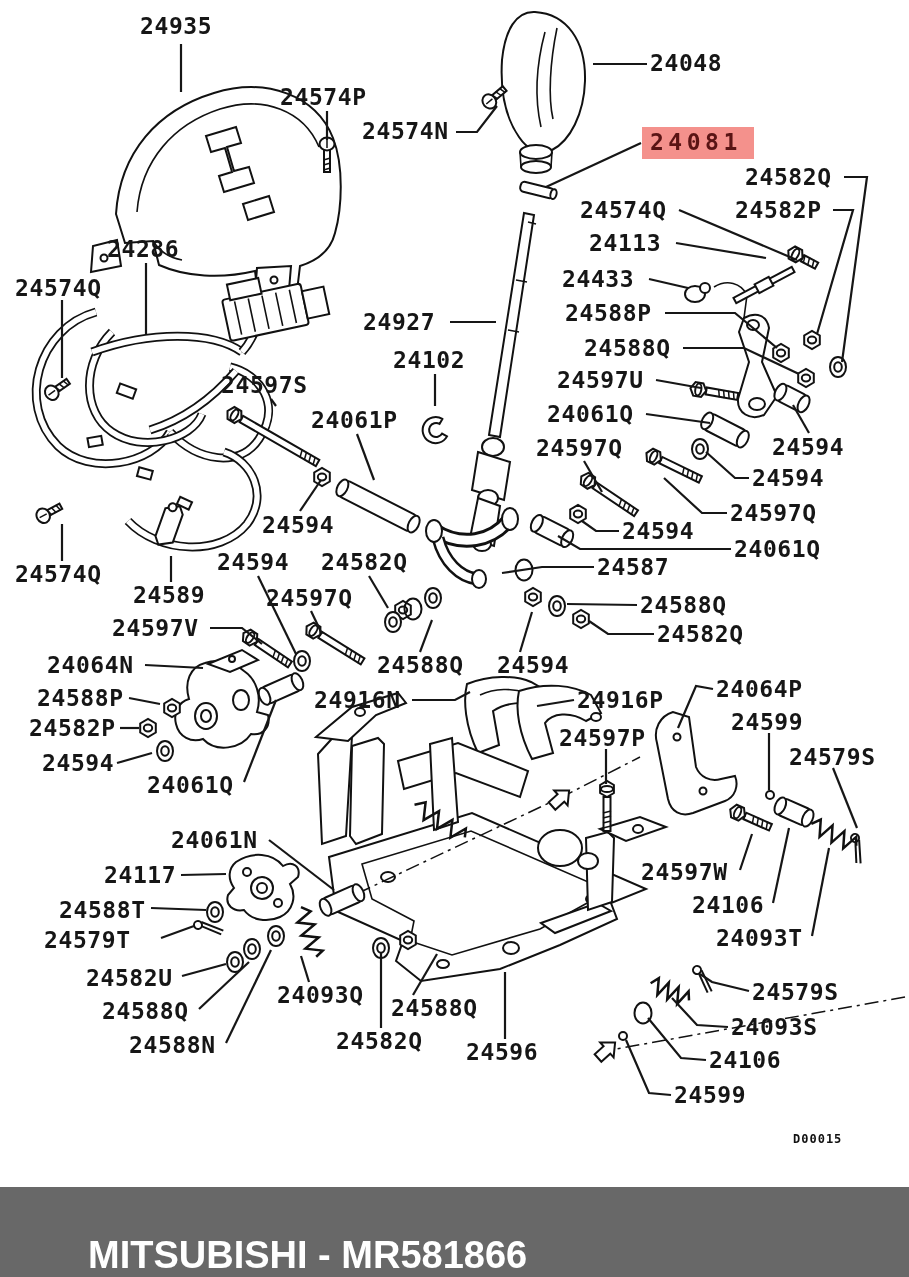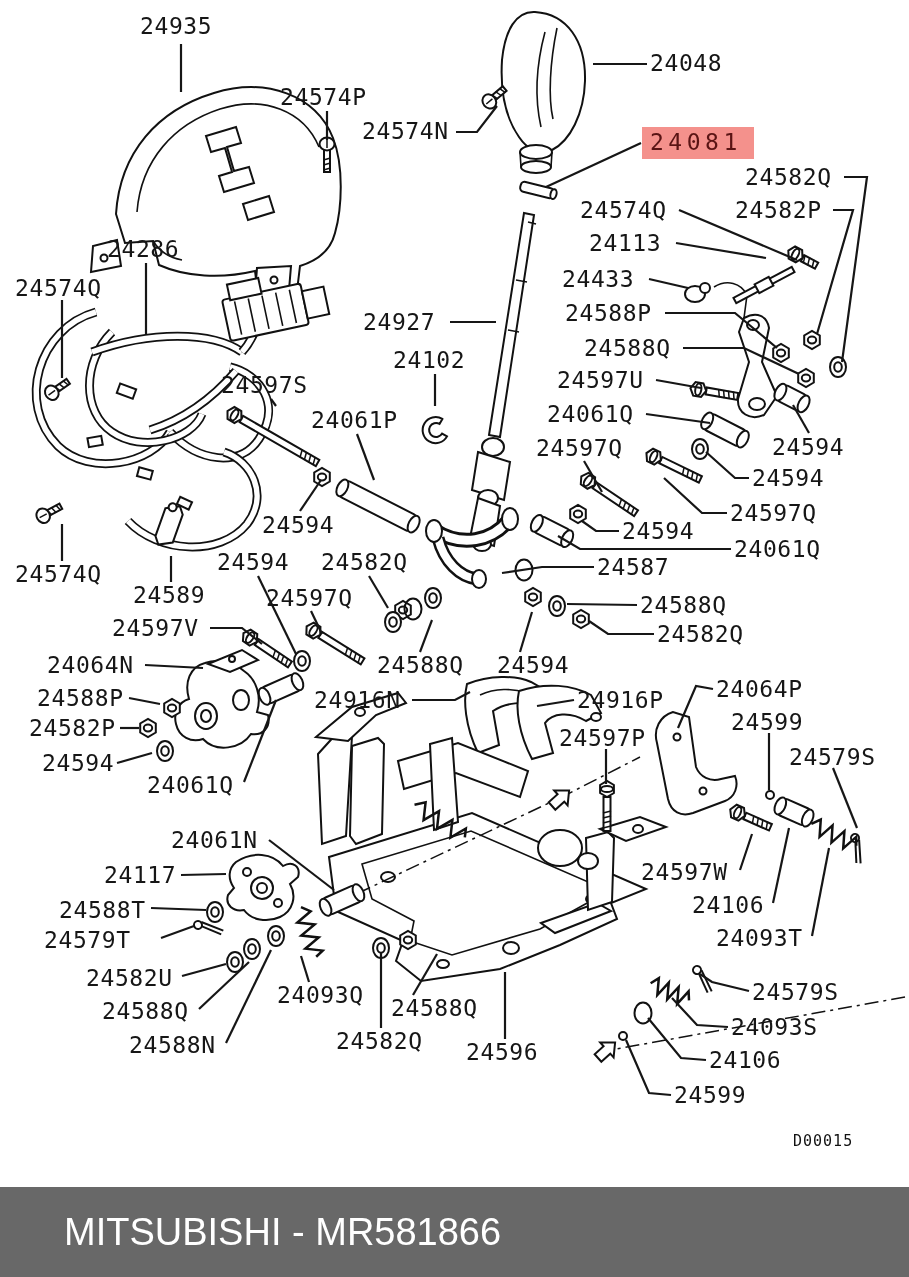--- a/index.html
+++ b/index.html
@@ -1,28 +1,28 @@
 <!DOCTYPE html>
 <html><head>
 <meta charset="utf-8">
 <style>
   html,body{margin:0;padding:0;background:#fff;}
   #stage{position:relative;width:909px;height:1277px;background:#fff;overflow:hidden;
-         font-family:"DejaVu Sans Mono",monospace;}
+         font-family:"DejaVu Sans Mono",monospace;font-weight:bold;}
   #diagram-svg{position:absolute;left:0;top:0;}
   #diagram-svg text{font-family:"DejaVu Sans Mono",monospace;}
   .outline{fill:#fff;stroke:#111;stroke-width:2;}
   .thin{fill:none;stroke:#111;stroke-width:1.6;}
   .tube{fill:none;stroke:#111;stroke-width:9;}
   .tubein{fill:none;stroke:#fff;stroke-width:5.5;}
   .dashdot{fill:none;stroke:#111;stroke-width:1.5;stroke-dasharray:14 5 3 5;}
   #footer-bar{position:absolute;left:0;top:1187px;width:909px;height:90px;
-      display:flex;align-items:center;padding-left:64px;box-sizing:border-box;gap:52px;
+      display:flex;align-items:flex-end;padding-left:88px;box-sizing:border-box;gap:52px;
       font-family:"Liberation Sans",sans-serif;font-size:38px;}
-  #drawing-code{position:absolute;left:793px;top:1132px;font-size:15px;letter-spacing:1px;
+  #drawing-code{position:absolute;left:793px;top:1132px;font-size:12px;letter-spacing:1px;
       color:#111;font-family:"DejaVu Sans Mono",monospace;}
 </style>
 </head>
 <body>
 
 <div id="stage">
 
   <svg id="diagram-svg" width="909" height="1277" viewBox="0 0 909 1277">
 
     <g>

